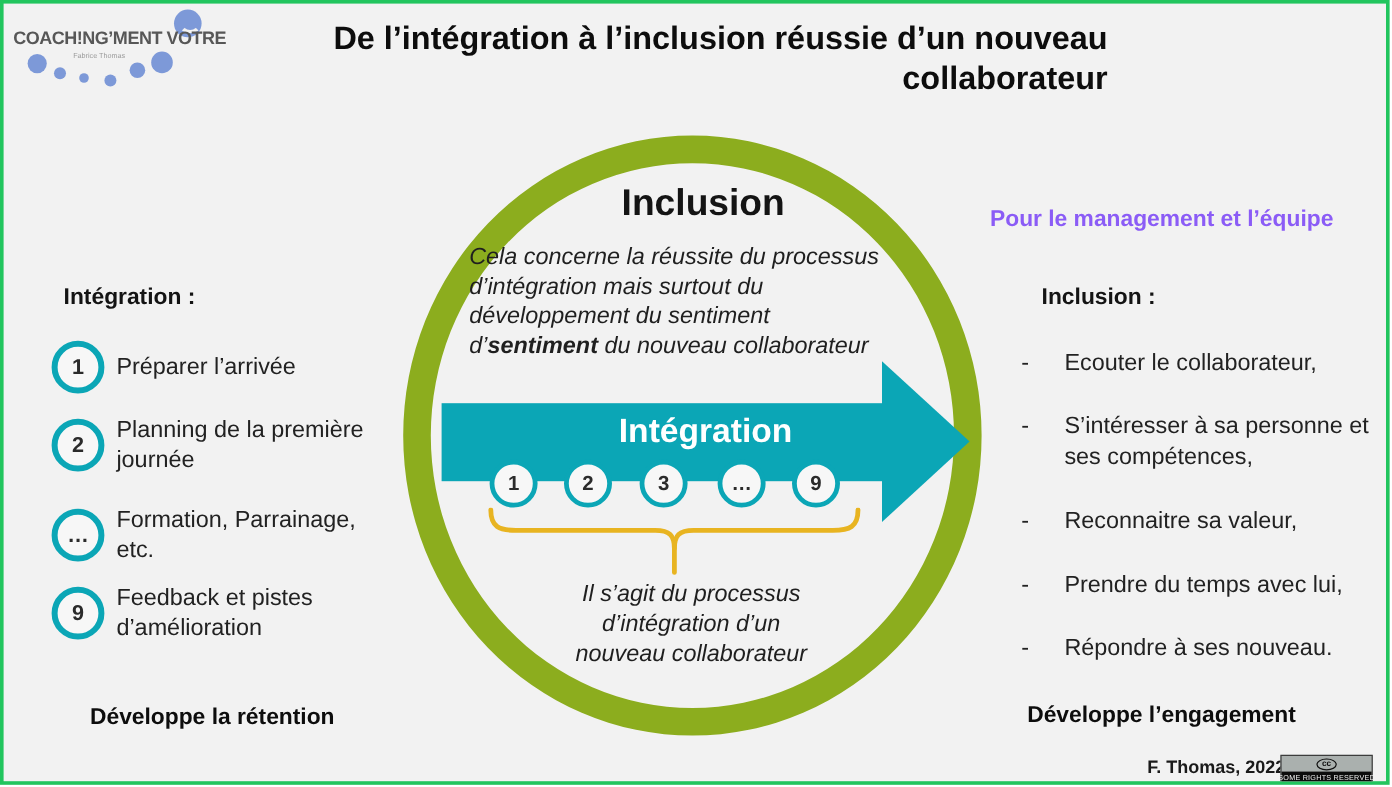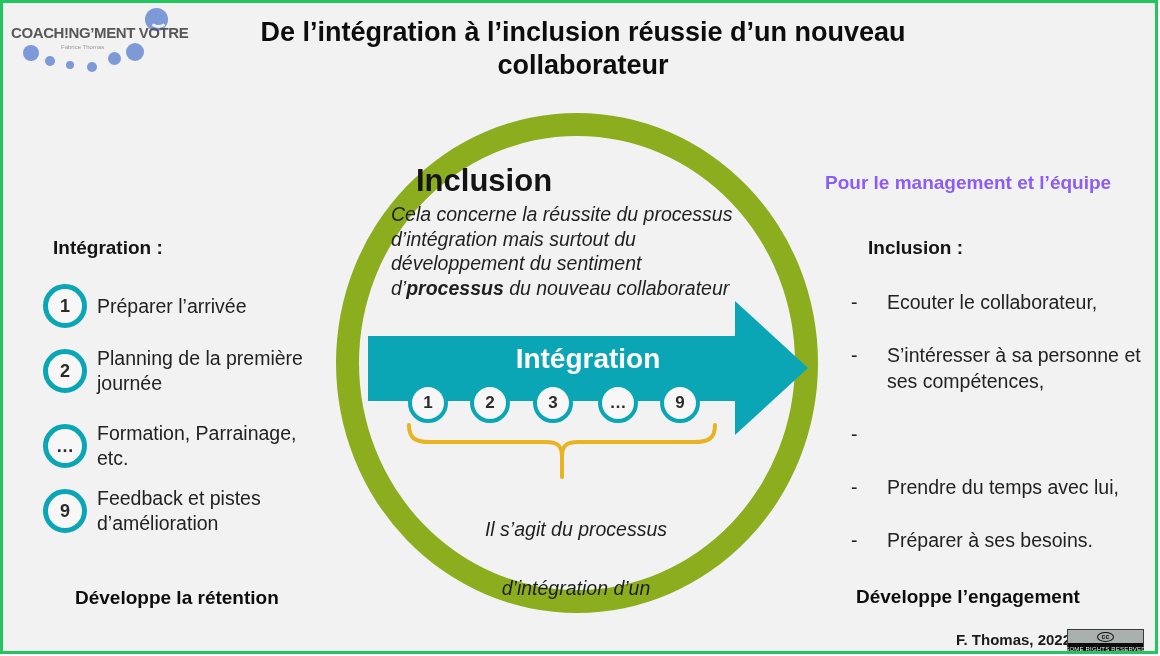--- a/index.html
+++ b/index.html
@@ -14,27 +14,27 @@
   
   .logo { position:absolute; left:6px; top:4px; width:180px; height:80px; }
   .logo-title { position:absolute; left:2px; top:17px; font-size:15px; font-weight:700; color:#575757; letter-spacing:-0.4px; white-space:nowrap; }
   .logo-sub { position:absolute; left:52px; top:37px; font-size:6px; color:#9a9a9a; }
   .dot { position:absolute; border-radius:50%; background:#7d99d8; }
   .smiley { position:absolute; left:136px; top:1px; width:23px; height:23px; border-radius:50%; background:#7d99d8; }
   .smiley::after { content:""; position:absolute; left:4px; top:3px; width:13px; height:11px;
     border:3px solid transparent; border-bottom-color:#f2f2f2; border-radius:50%; }
 
   
-  .title { position:absolute; left:240px; top:13px; width:680px; text-align:center;
+  .title { position:absolute; left:240px; top:13px; width:680px; text-align:right;
     font-size:27px; font-weight:700; color:#0d0d0d; line-height:33px; }
 
   
   .ring { position:absolute; left:333px; top:110px; width:482px; height:500px;
     border:23px solid #8cad1e; border-radius:50%; z-index:1; }
-  .inclusion-heading { position:absolute; left:413px; top:160px; width:340px; 
+  .inclusion-heading { position:absolute; left:413px; top:148px; width:340px; text-align:center;
     font-size:31px; font-weight:700; color:#141414; z-index:2; }
   .inclusion-desc { position:absolute; left:388px; top:199px; width:390px; 
     font-size:19.5px; font-style:italic; color:#1f1f1f; line-height:24.5px; z-index:2; }
   .inclusion-desc div { white-space:nowrap; }
   .inclusion-desc b { font-weight:700; }
 
   
   .arrow-body { position:absolute; left:365px; top:333px; width:367px; height:65px; background:#0ba6b6; z-index:3; }
   .arrow-head { position:absolute; left:732px; top:298px; width:0; height:0; z-index:3;
     border-top:67px solid transparent; border-bottom:67px solid transparent; border-left:73px solid #0ba6b6; }
@@ -42,21 +42,21 @@
     font-size:28px; font-weight:700; color:#ffffff; z-index:4; }
   .step-circle { position:absolute; top:380px; width:40px; height:40px; border-radius:50%;
     background:#f7f7f7; border:4px solid #0ba6b6; z-index:5;
     display:flex; align-items:center; justify-content:center;
     font-size:17px; font-weight:700; color:#2b2b2b; }
 
   
   .brace { position:absolute; left:403px; top:420px; z-index:4; }
   .integration-note { position:absolute; left:428px; top:480px; width:290px; text-align:center;
     font-size:19.5px; font-style:italic; color:#1f1f1f; line-height:25px; z-index:4; }
-  .integration-note div { white-space:nowrap;margin-top:34px; }
+  .integration-note div { white-space:nowrap; }
 
   
   .left-heading { position:absolute; left:50px; top:234px; font-size:19px; font-weight:700; color:#141414; }
   .left-item { position:absolute; left:40px; width:300px; display:flex; align-items:center; gap:10px; }
   .badge { flex:0 0 auto; width:44px; height:44px; border-radius:50%; background:#f7f7f7;
     border:5px solid #0ba6b6; display:flex; align-items:center; justify-content:center;
     font-size:18px; font-weight:700; color:#2b2b2b; }
   .left-item .txt { font-size:19.5px; color:#222222; line-height:25px; width:235px; }
   .left-footer { position:absolute; left:72px; top:584px; font-size:19px; font-weight:700; color:#0d0d0d; }
 
@@ -97,40 +97,41 @@
   </div>
 
   <div class="title">De l’intégration à l’inclusion réussie d’un nouveau collaborateur</div>
 
   <div class="ring"></div>
   <div class="inclusion-heading">Inclusion</div>
   <div class="inclusion-desc">
     <div>Cela concerne la réussite du processus</div>
     <div>d’intégration mais surtout du</div>
     <div>développement du sentiment</div>
-    <div><span>d’</span><b>processus</b><span> du nouveau collaborateur</span></div>
+    <div><span>d’</span><b>sentiment</b><span> du nouveau collaborateur</span></div>
   </div>
 
   <div class="arrow-body"></div>
   <div class="arrow-head"></div>
   <div class="arrow-label">Intégration</div>
   <div class="step-circle" style="left:405px;">1</div>
   <div class="step-circle" style="left:467px;">2</div>
   <div class="step-circle" style="left:530px;">3</div>
   <div class="step-circle" style="left:595px;">…</div>
   <div class="step-circle" style="left:657px;">9</div>
 
   <svg class="brace" width="312" height="58" viewBox="0 0 312 58">
     <path d="M3,2 C3,16 10,19 24,19 L140,19 C152,19 156,23 156,34 L156,54" fill="none" stroke="#e8b421" stroke-width="4" stroke-linecap="round"></path>
     <path d="M309,2 C309,16 302,19 288,19 L172,19 C160,19 156,23 156,34" fill="none" stroke="#e8b421" stroke-width="4" stroke-linecap="round"></path>
   </svg>
 
   <div class="integration-note">
     <div>Il s’agit du processus</div>
     <div>d’intégration d’un</div>
+    <div>nouveau collaborateur</div>
   </div>
 
   <div class="left-heading">Intégration :</div>
 
   <div class="left-item" style="top:281px;">
     <div class="badge">1</div>
     <div class="txt">Préparer l’arrivée</div>
   </div>
   <div class="left-item" style="top:343px;">
     <div class="badge">2</div>
@@ -154,28 +155,29 @@
     <div class="right-item">
       <span class="dash">-</span>
       <span>Ecouter le collaborateur,</span>
     </div>
     <div class="right-item">
       <span class="dash">-</span>
       <span>S’intéresser à sa personne et ses compétences,</span>
     </div>
     <div class="right-item">
       <span class="dash">-</span>
+      <span>Reconnaitre sa valeur,</span>
     </div>
     <div class="right-item">
       <span class="dash">-</span>
       <span>Prendre du temps avec lui,</span>
     </div>
     <div class="right-item">
       <span class="dash">-</span>
-      <span>Préparer à ses besoins.</span>
+      <span>Répondre à ses nouveau.</span>
     </div>
   </div>
 
   <div class="right-footer">Développe l’engagement</div>
 
   <div class="credit">F. Thomas, 2022</div>
   <div class="cc-badge">
     <div class="cc-top">
       <div class="cc-oval">cc</div>
     </div>

